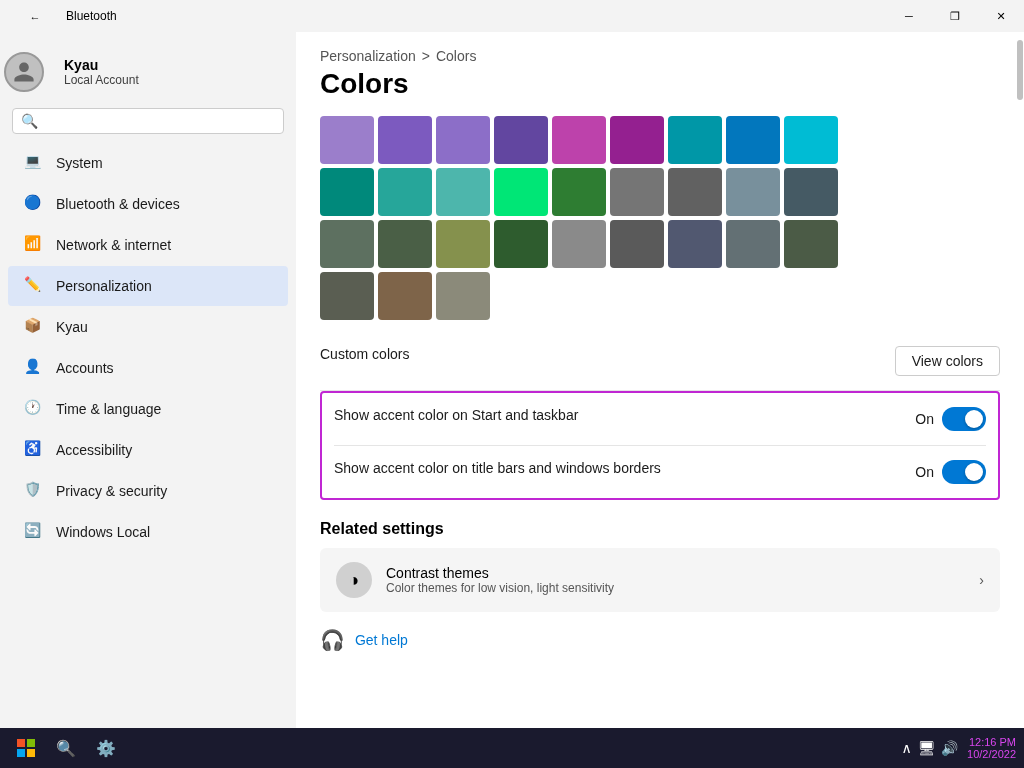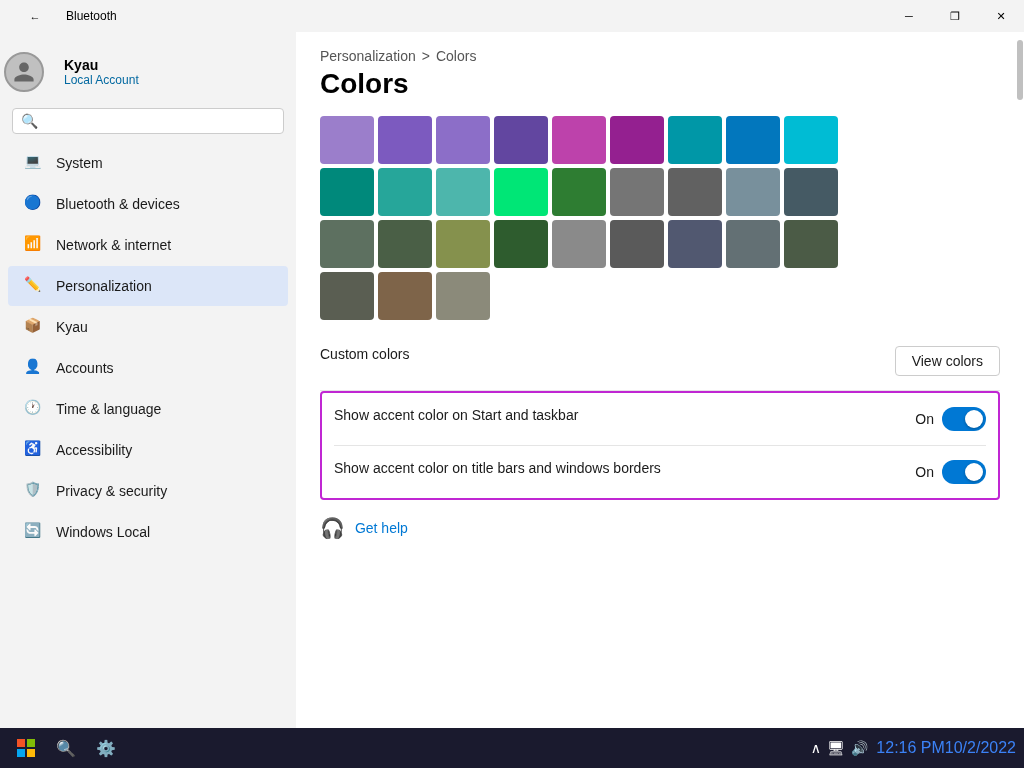--- a/index.html
+++ b/index.html
@@ -42,21 +42,21 @@
       padding: 12px 16px 16px 4px;
     }
     .avatar {
       width: 40px; height: 40px; border-radius: 50%;
       background: #c0c0c0; display: flex; align-items: center; justify-content: center;
       border: 2px solid #999; flex-shrink: 0;
     }
     .avatar svg { width: 24px; height: 24px; fill: #666; }
     .user-info { display: flex; flex-direction: column; }
     .user-name { font-size: 14px; font-weight: 600; color: #000; }
-    .user-sub { font-size: 12px; color: #0369a1; }
+    .user-sub { font-size: 12px; color: #404040; }
 
     .search-box {
       margin: 0 12px 8px 12px;
       display: flex; align-items: center;
       background: #fff; border: 1px solid #ccc; border-radius: 4px;
       padding: 4px 8px; gap: 6px;
     }
     .search-box input {
       border: none; outline: none; font-size: 13px; width: 100%; background: transparent; color: #333;
     }
@@ -186,21 +186,21 @@
     }
     .search-taskbar {
       width: 36px; height: 36px; display: flex; align-items: center; justify-content: center;
       cursor: pointer; border-radius: 4px; color: #fff; font-size: 16px;
     }
     .settings-taskbar {
       width: 36px; height: 36px; display: flex; align-items: center; justify-content: center;
       cursor: pointer; border-radius: 4px; color: #fff; font-size: 16px;
     }
     .taskbar-right { display: flex; align-items: center; gap: 8px; }
-    .taskbar-time { display: flex; flex-direction: row; align-items: flex-end; color: #3b82f6; font-size: 16px; }
+    .taskbar-time { display: flex; flex-direction: column; align-items: flex-end; color: #d946ef; font-size: 11px; }
     .taskbar-icons { display: flex; align-items: center; gap: 6px; color: #fff; font-size: 14px; }
   </style>
 </head>
 <body>
 
 <div class="titlebar">
   <div class="titlebar-left">
     <button class="titlebar-btn">←</button>
     <span class="titlebar-title">Bluetooth</span>
   </div>
@@ -346,20 +346,33 @@
             <div class="toggle-container">
               <span class="toggle-label">On</span>
               <div class="toggle">
                 <div class="toggle-knob"></div>
               </div>
             </div>
           </div>
         </div>
       </div>
 
+      <div>
+        <div class="related-settings-title">Related settings</div>
+        <div class="related-item">
+          <div class="related-item-left">
+            <div class="related-icon-circle">◑</div>
+            <div class="related-item-text">
+              <span class="related-item-name">Contrast themes</span>
+              <span class="related-item-desc">Color themes for low vision, light sensitivity</span>
+            </div>
+          </div>
+          <span class="chevron-right">›</span>
+        </div>
+      </div>
 
       <div class="get-help">
         <span class="help-icon">🎧</span>
         <span class="help-label">Get help</span>
       </div>
     </div>
 
     <div class="scrollbar-track">
       <div class="scrollbar-thumb"></div>
     </div>

